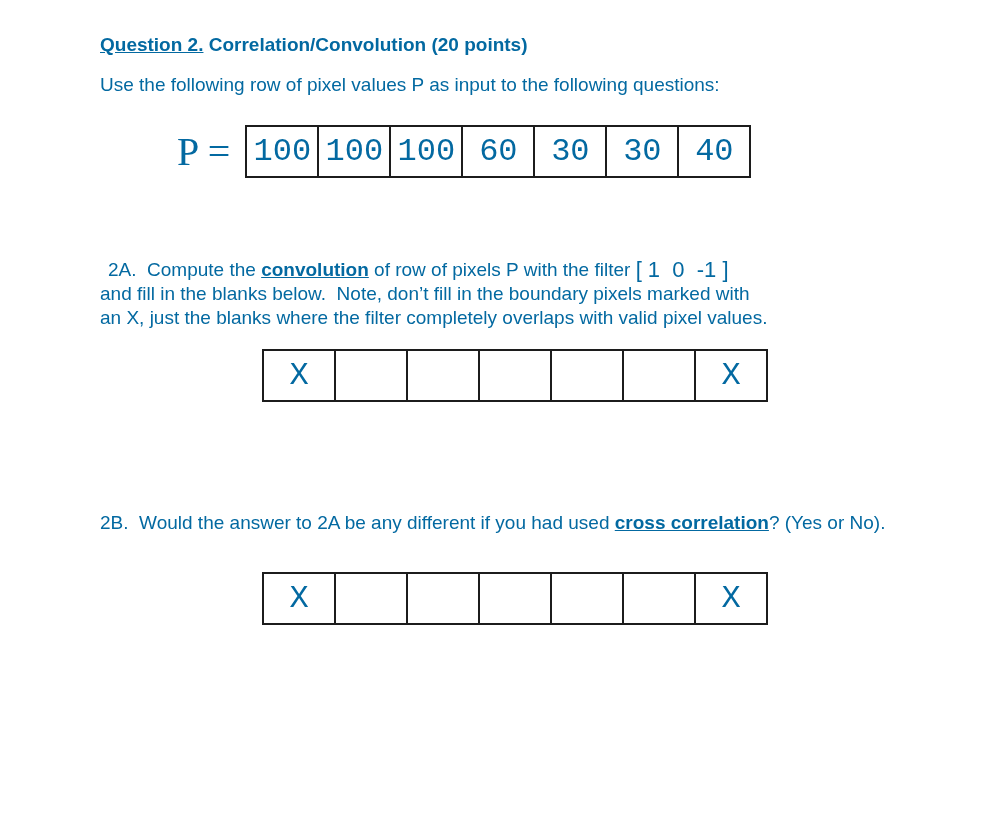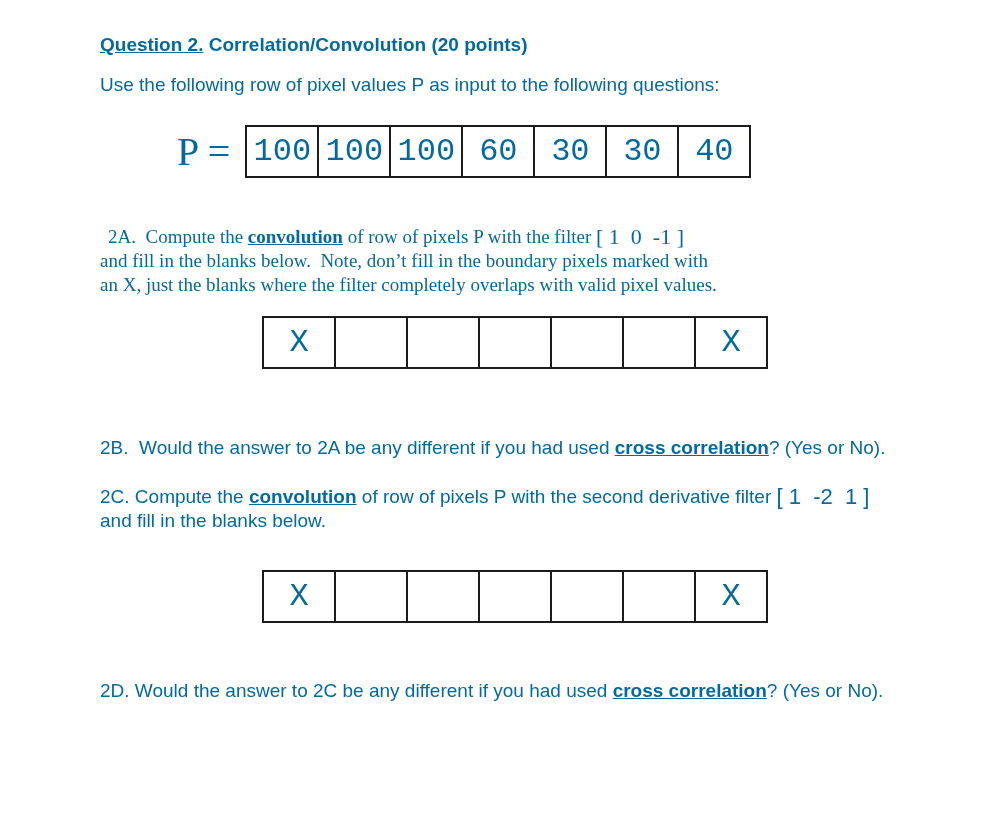--- a/index.html
+++ b/index.html
@@ -47,24 +47,24 @@
     border: 2px solid #1c1c1c;
     width: 70px;
     height: 49px;
     text-align: center;
     vertical-align: middle;
     font-family: Liberation Mono, monospace;
     font-size: 32px;
     line-height: 32px;
     padding: 0;
   }
-  .q2a { margin-top: 47px; text-indent: 8px; font-family: Liberation Serif, serif; }
+  .q2a { margin-top: 80px; text-indent: 8px; }
   .q2a .noindent { text-indent: 0; }
   .tbl-2a { margin: 19px 0 0 242px; }
-  .q2b { margin-top: 67px; }
+  .q2b { margin-top: 109px; }
   .q2c { margin-top: 25px; }
   .tbl-2c { margin: 37px 0 0 242px; }
   .q2d { margin-top: 56px; }
 </style>
 </head>
 <body>
 
 <div class="page">
 
   <p class="para title"><span class="u">Question 2.</span><span> Correlation/Convolution (20 points)</span></p>
@@ -99,31 +99,29 @@
           <td></td>
           <td></td>
           <td></td>
           <td>X</td>
         </tr>
       </tbody>
     </table>
 
   <p class="para q2b"><span>2B.  Would the answer to 2A be any different if you had used </span><span class="bu">cross correlation</span><span>? (Yes or No).</span></p>
 
-  <p class="para q2c"><span>2C. Compute the </span><span class="bu">convolution</span><span> of row of pixels P with the second derivative filter </span><span class="filter">[ 1  -2  1 ]</span><br><span>and fill in the blanks below.</span></p>
 
   <table class="cellrow tbl-2c">
       <tbody>
         <tr>
           <td>X</td>
           <td></td>
           <td></td>
           <td></td>
           <td></td>
           <td></td>
           <td>X</td>
         </tr>
       </tbody>
     </table>
 
-  <p class="para q2d"><span>2D. Would the answer to 2C be any different if you had used </span><span class="bu">cross correlation</span><span>? (Yes or No).</span></p>
 
 </div>
 
 </body></html>

